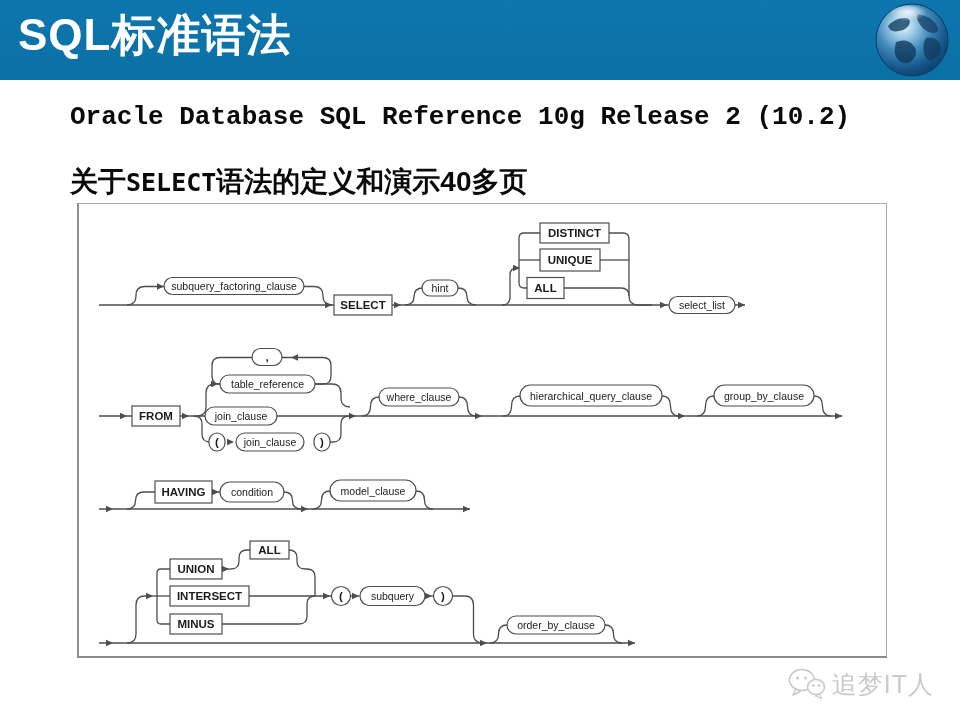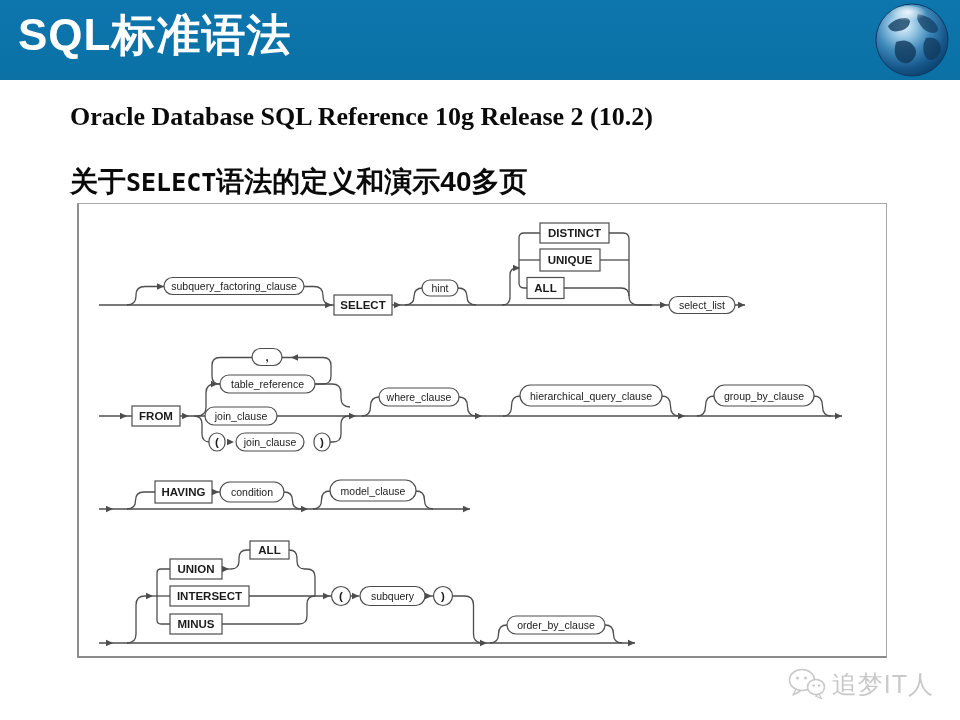--- a/index.html
+++ b/index.html
@@ -15,21 +15,21 @@
   }
   .header-title{
     position:absolute;left:18px;top:6px;
     font-size:44px;font-weight:bold;color:#ffffff;
     letter-spacing:1px;white-space:nowrap;
   }
   .globe{position:absolute;right:10px;top:2px;width:76px;height:76px;}
   
   .line1{
     position:absolute;left:70px;top:102px;
-    font-family:Liberation Serif, serif;
+    font-family:Liberation Mono, monospace;
     font-weight:bold;font-size:26px;color:#0a0a0a;white-space:nowrap;
   }
   .line2{
     position:absolute;left:70px;top:163px;
     font-size:28px;font-weight:bold;color:#0a0a0a;white-space:nowrap;
   }
   .line2 .kw{
     font-family:"DejaVu Sans Mono","Liberation Mono",monospace;
     font-size:25px;font-weight:bold;
   }

